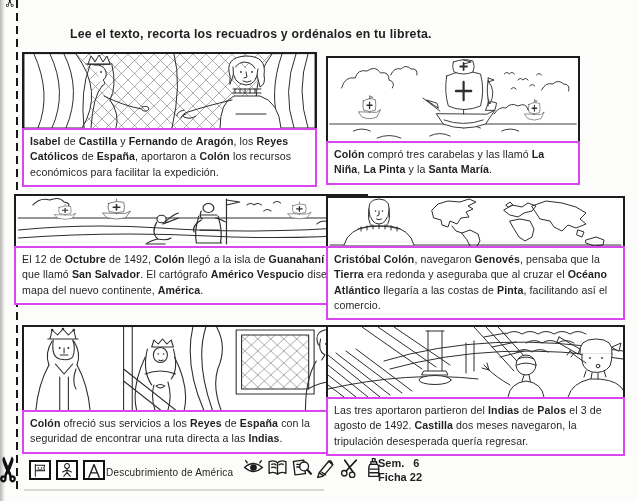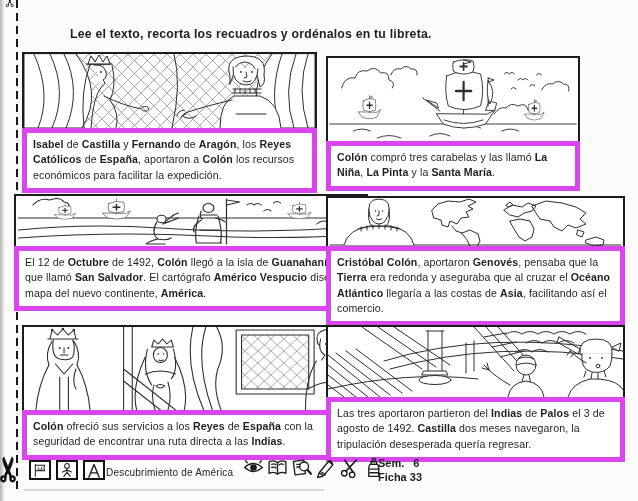--- a/index.html
+++ b/index.html
@@ -14,21 +14,21 @@
     background:rgba(150,150,150,.35); }
   .cutline { position:absolute; left:16px; top:0; width:2px; height:492px;
     background:repeating-linear-gradient(to bottom, #171717 0 8px, transparent 8px 13px); }
   .sciss { position:absolute; line-height:1; color:#111; transform:rotate(-90deg); }
   .sciss-top { left:3px; top:-8px; font-size:17px; }
   .sciss-bottom { left:-5px; top:453px; font-size:33px; font-weight:bold; }
   .title { position:absolute; left:23px; top:27px; width:580px;
     font-size:12.3px; font-weight:bold; letter-spacing:.2px;margin-left:47px; }
   .panel { position:absolute; display:flex; flex-direction:column; }
   .art { box-sizing:border-box; border:2px solid #1c1c1c; background:#fff; overflow:hidden; }
-  .caption { box-sizing:border-box; border:5px solid #d946ef; margin-top:-2px; background:#fff;
+  .caption { box-sizing:border-box; border:2px solid #d946ef; margin-top:-2px; background:#fff;
     padding:4px 6px 5px; font-size:10.6px; line-height:1.45; letter-spacing:.1px; }
   .art svg { display:block; width:100%; height:100%;
     stroke:#2e2e2e; fill:none; stroke-width:1; stroke-linecap:round; stroke-linejoin:round; }
   
   .subject-icons { position:absolute; left:29px; top:460px; display:flex; gap:5px; }
   .mini-box { box-sizing:border-box; width:22px; height:20px; border:2px solid #111;
     background:#fff; display:flex; align-items:center; justify-content:center; }
   .mini-box svg, .act-icon svg { display:block; stroke:#1d1d1d; fill:none;
     stroke-width:1.3; stroke-linecap:round; stroke-linejoin:round; }
   .topic { position:absolute; left:106px; top:467px; font-size:10px; font-weight:normal; letter-spacing:.2px; }
@@ -201,21 +201,21 @@
           <path d="M134,35 l8,-3 l8,4 l2,7 l-4,7 l-6,-2 l-3,-6 Z"></path>
           <path d="M176,12 l8,-5 l10,2 l6,-4 l8,3 l-4,5 l-8,2 l-6,4 l-8,-2 Z"></path>
           <path d="M178,7 l4,-3 l3,3 l-4,2 Z"></path>
           <path d="M182,23 l10,-2 l10,2 l4,8 l-2,8 l-7,4 l-6,-4 l-5,-8 Z"></path>
           <path d="M204,8 l14,-5 l16,2 l14,4 l10,6 l-6,6 l6,5 l-10,4 l-8,-3 l-6,6 l-8,-4 l-4,-6 l-10,-2 l-4,-6 Z"></path>
           <path d="M250,32 l6,2 l-2,5 l-5,-2 Z"></path>
           <path d="M258,42 l10,-3 l8,3 l-1,5 l-9,1 l-8,-3 Z"></path>
         </g>
       </svg>
     </div>
-    <div class="caption"><span></span><b>Cristóbal Colón</b><span>, aportaron </span><b>Genovés</b><span>, pensaba que la </span><b>Tierra</b><span> era redonda y aseguraba que al cruzar el </span><b>Océano Atlántico</b><span> llegaría a las costas de </span><b>Asia</b><span>, facilitando así el comercio.</span></div>
+    <div class="caption"><span></span><b>Cristóbal Colón</b><span>, navegaron </span><b>Genovés</b><span>, pensaba que la </span><b>Tierra</b><span> era redonda y aseguraba que al cruzar el </span><b>Océano Atlántico</b><span> llegaría a las costas de </span><b>Pinta</b><span>, facilitando así el comercio.</span></div>
   </section>
 
   <section class="panel" style="left:22px;top:325px;width:319px">
     <div class="art" style="height:87px">
       <svg viewBox="0 0 291 83" preserveAspectRatio="none">
         <defs>
           <pattern id="lat5" width="12" height="12" patternUnits="userSpaceOnUse">
             <path d="M0 12L12 0M0 0L12 12" stroke="#8a8a8a" stroke-width="0.7"></path>
           </pattern>
         </defs>
@@ -370,17 +370,17 @@
       <svg viewBox="0 0 20 20">
         <path d="M9,1.5 h2.5 v3 h-2.5 Z M7.5,4.5 h5.5 v2.5 h-5.5 Z"></path>
         <path d="M6.5,7 h7.5 l1,3 v8.5 h-9.5 V10 Z"></path>
         <path d="M6.5,11.5 h8.5 M6.5,15 h8.5"></path>
       </svg>
     </div>
   </div>
 
   <div class="semficha">
     <div class="week">Sem. 6</div>
-    <div>Ficha 33</div>
+    <div>Ficha 22</div>
   </div>
 
   <div class="scan-smudge"></div>
 </div>
 
 </body></html>

